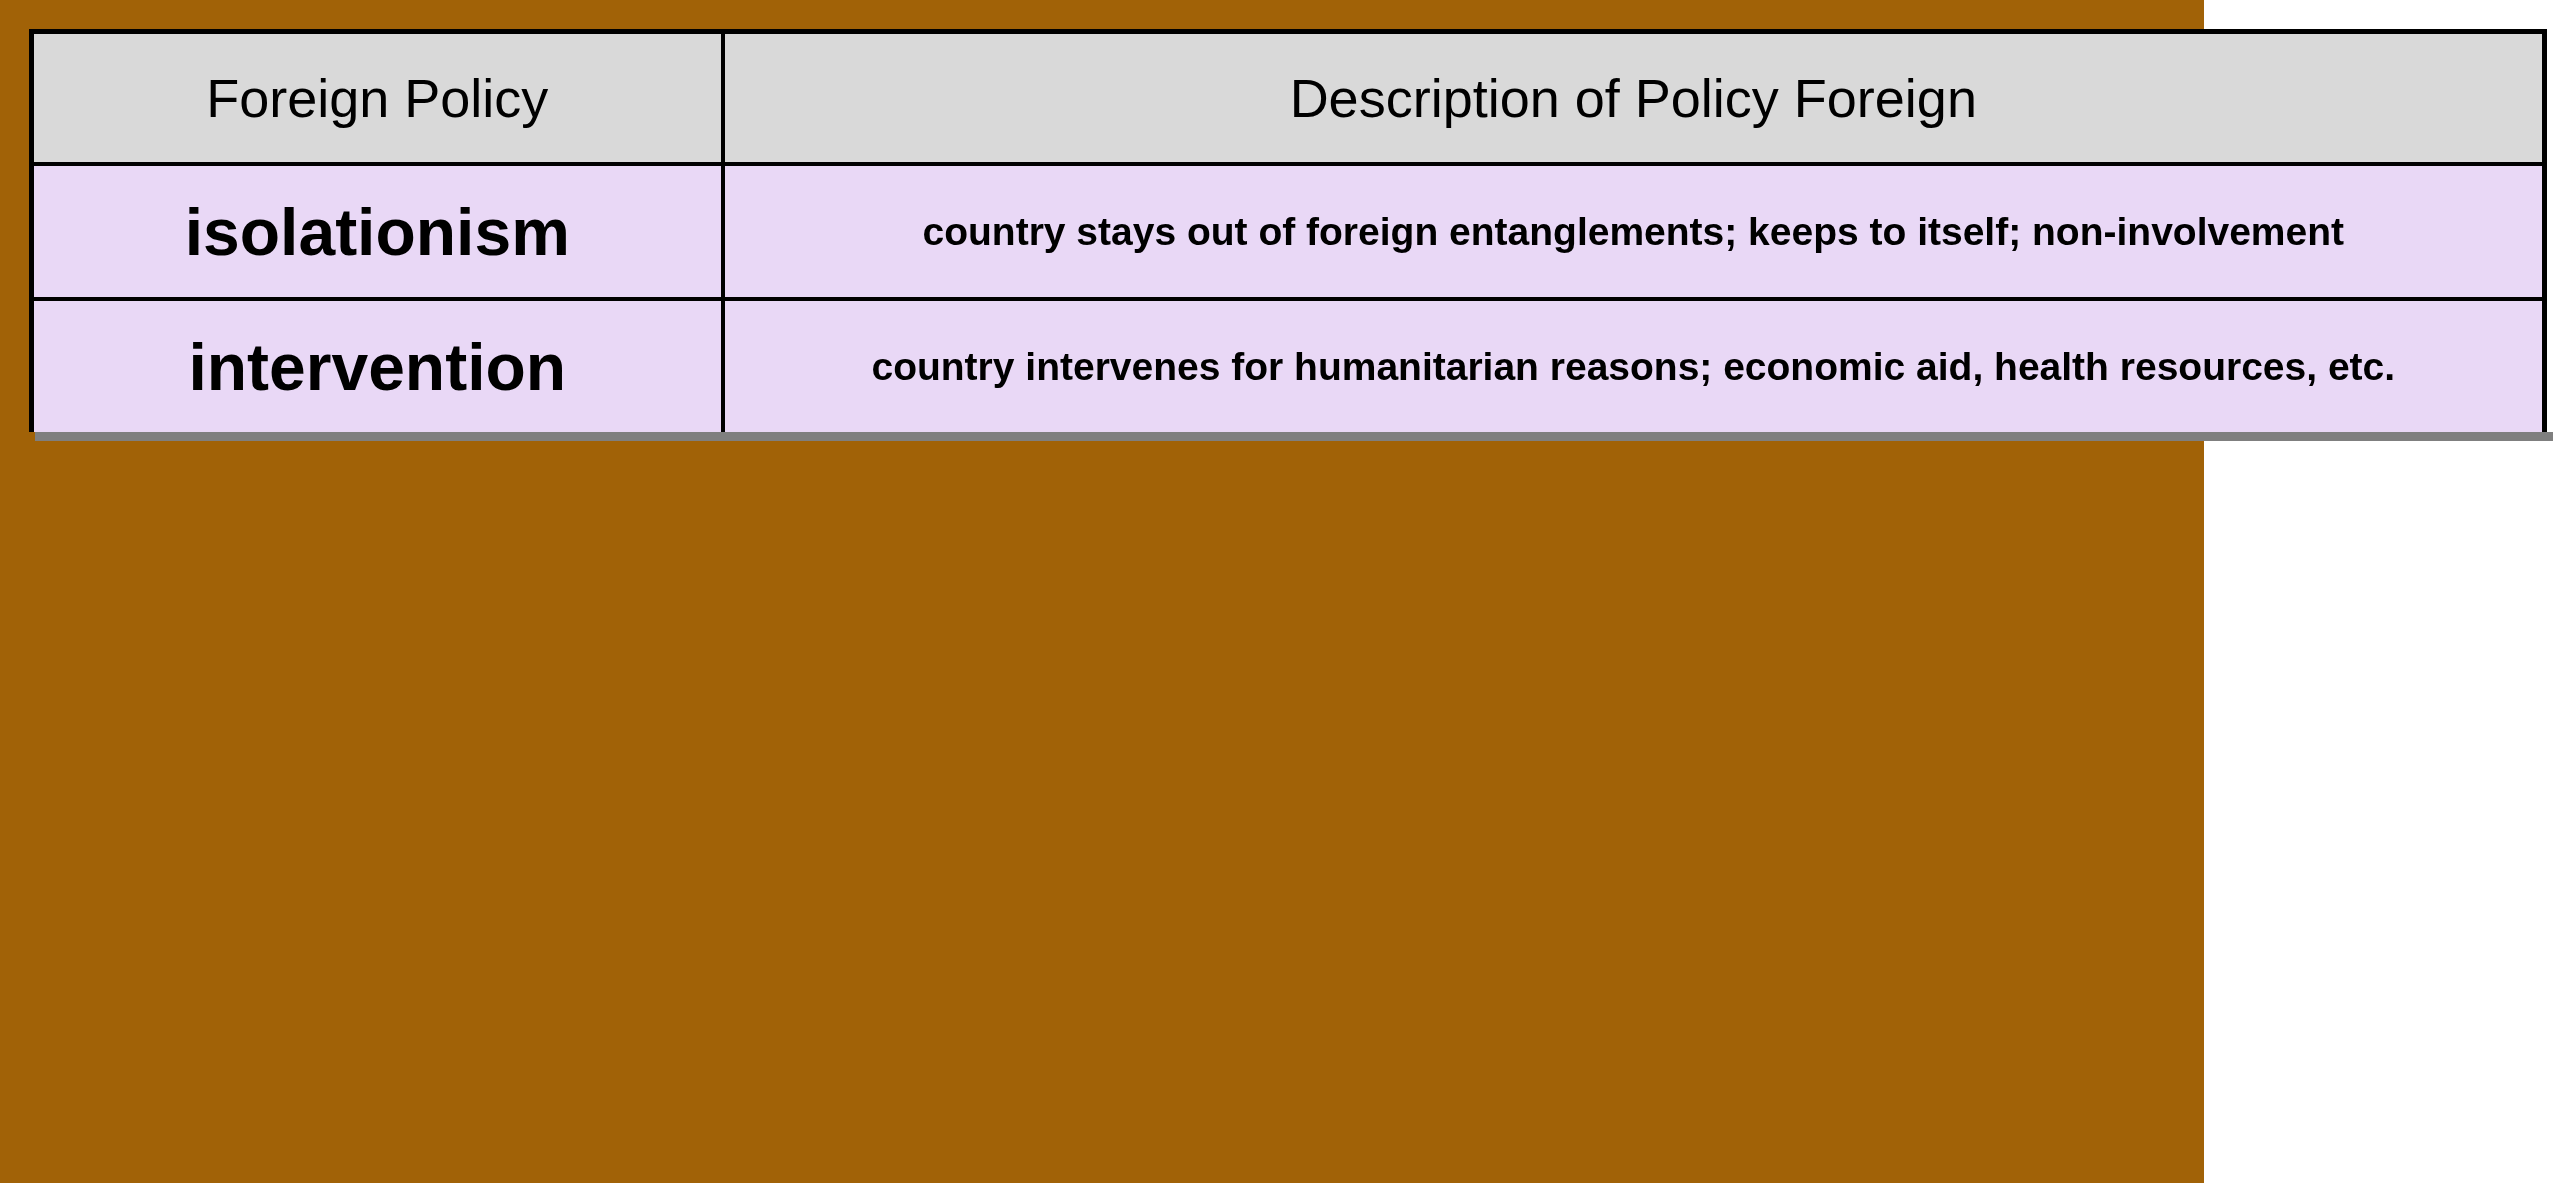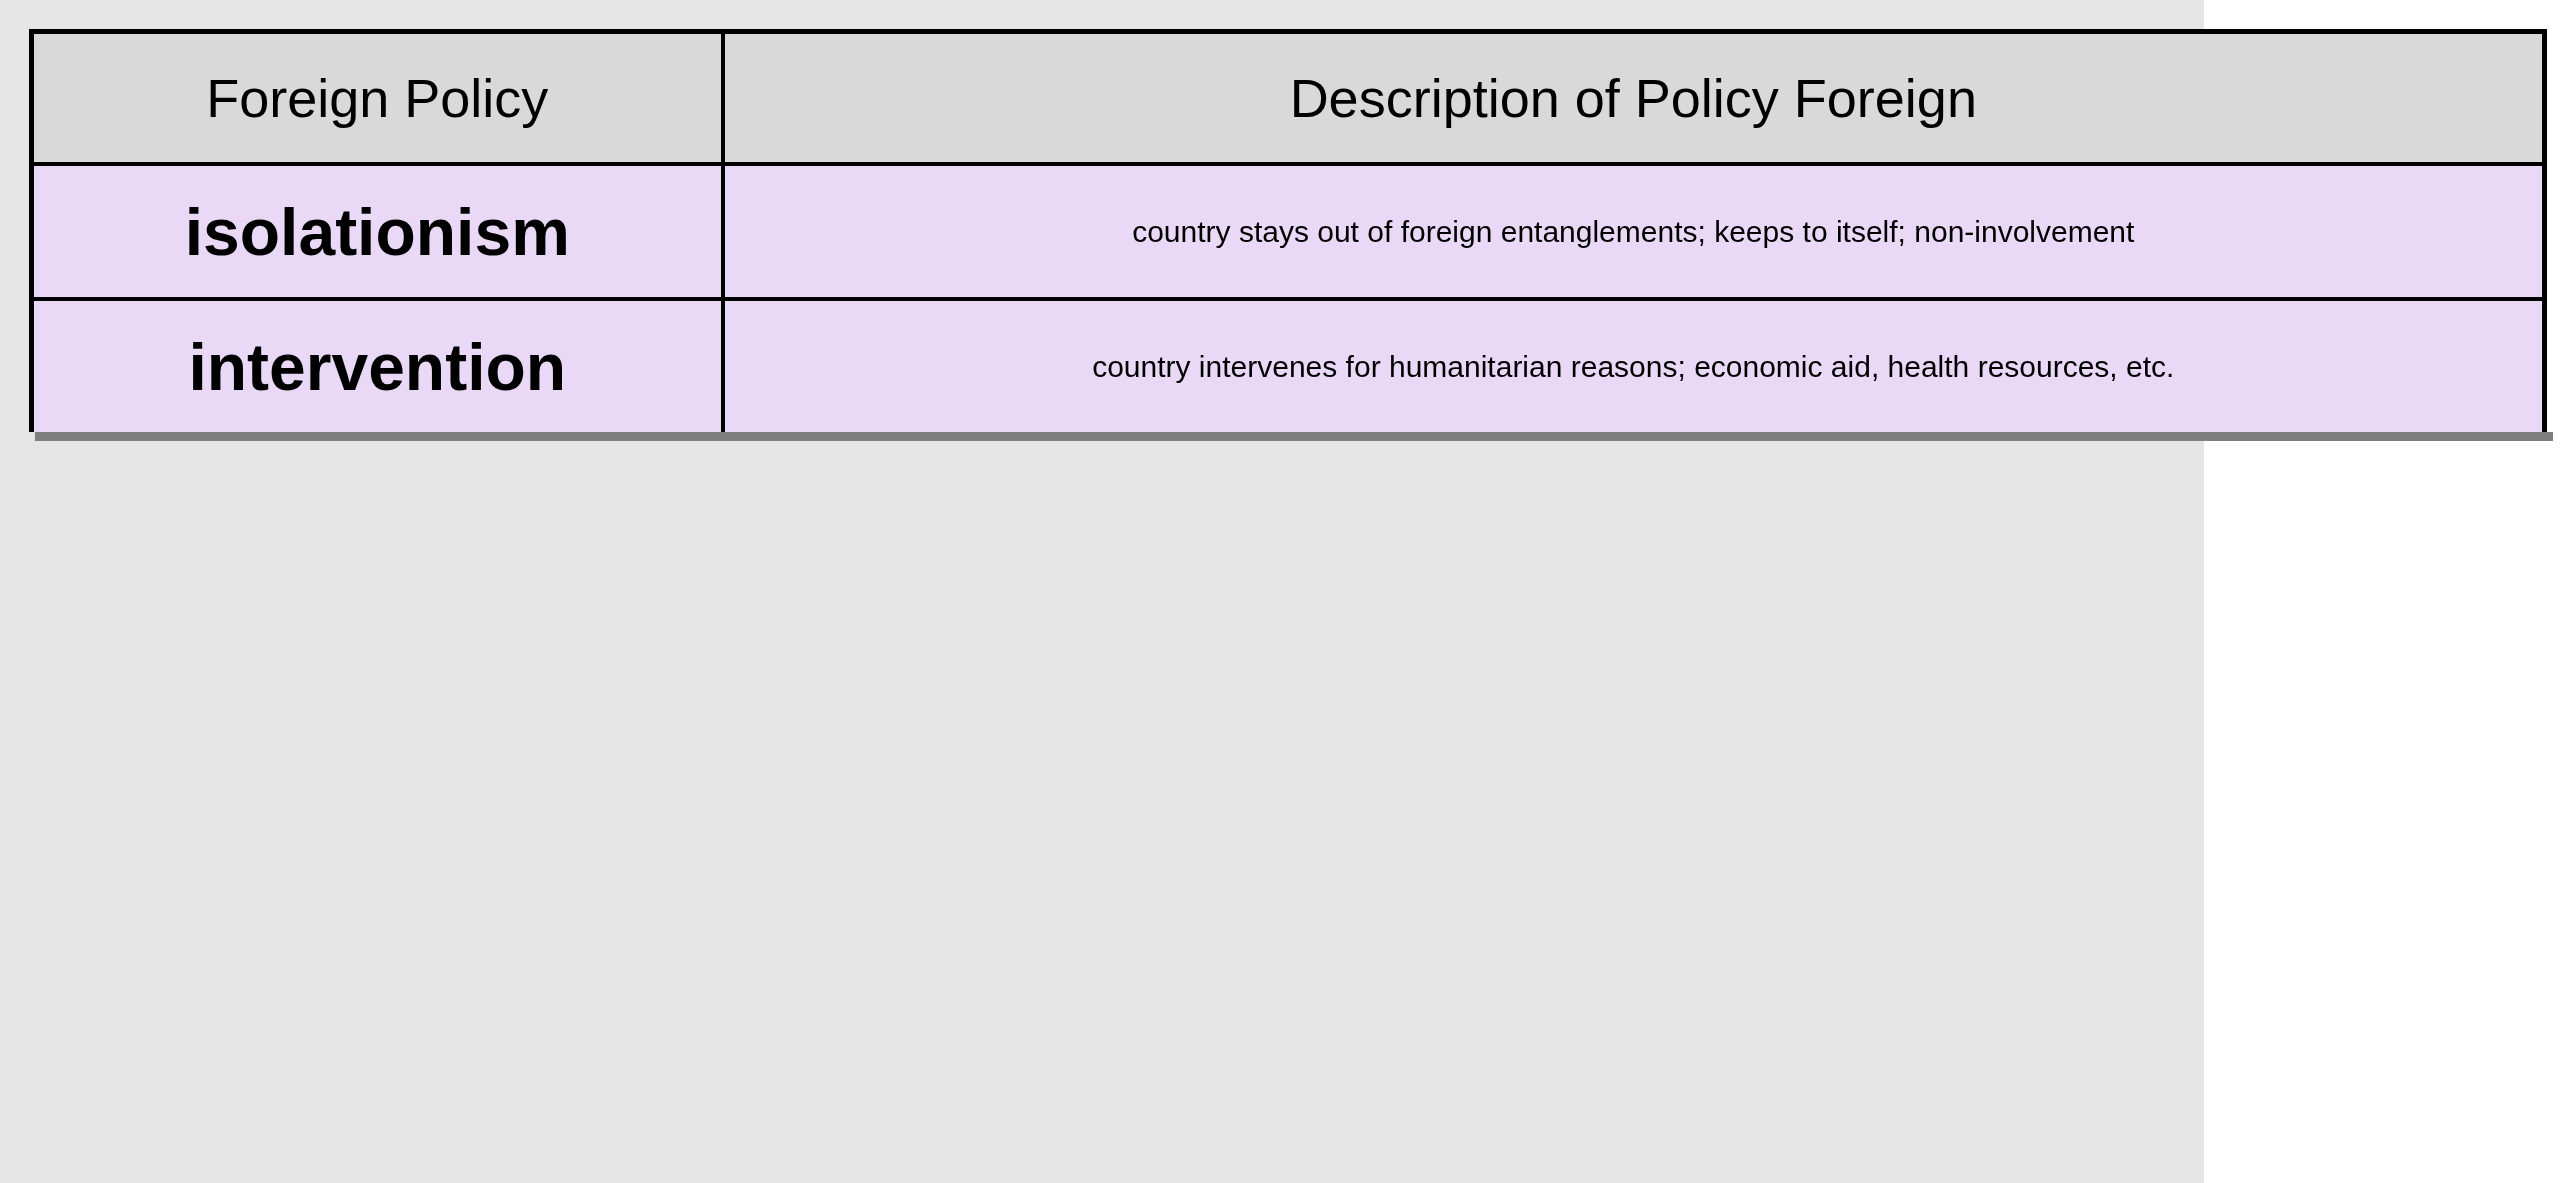--- a/index.html
+++ b/index.html
@@ -12,21 +12,21 @@
     height: 1183px;
     font-family: "Liberation Sans", sans-serif;
     color: #000000;
     position: relative;
   }
   .page {
     position: absolute;
     left: 0; top: 0;
     width: 2204px;
     height: 1183px;
-    background: #e5e5e5;
+    background: #a16207;
   }
   .table-wrap {
     position: absolute;
     left: 29px;
     top: 29px;
     width: 2518px;
   }
   table.policy-table {
     width: 100%;
     border-collapse: collapse;
@@ -62,22 +62,22 @@
   }
   td.term-cell {
     background: #e9d8f6;
     height: 131px;
     font-size: 66px;
     font-weight: 700;
   }
   td.desc-cell {
     background: #e9d8f6;
     height: 131px;
-    font-size: 30px;
-    font-weight: 400;
+    font-size: 39px;
+    font-weight: 700;
   }
   .drop-shadow {
     position: absolute;
     left: 5.9px;
     right: -5.9px;
     bottom: -9.2px;
     height: 9.2px;
     background: #7f7f7f;
   }
 </style>

